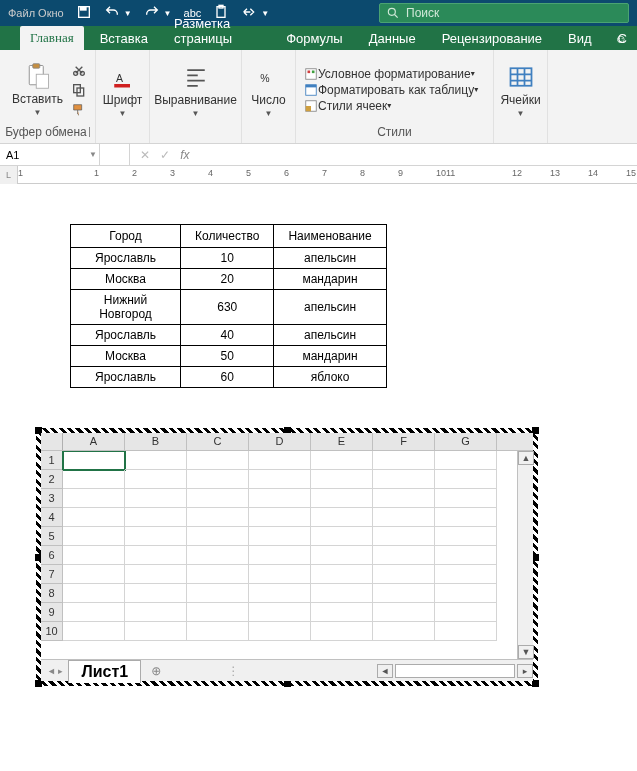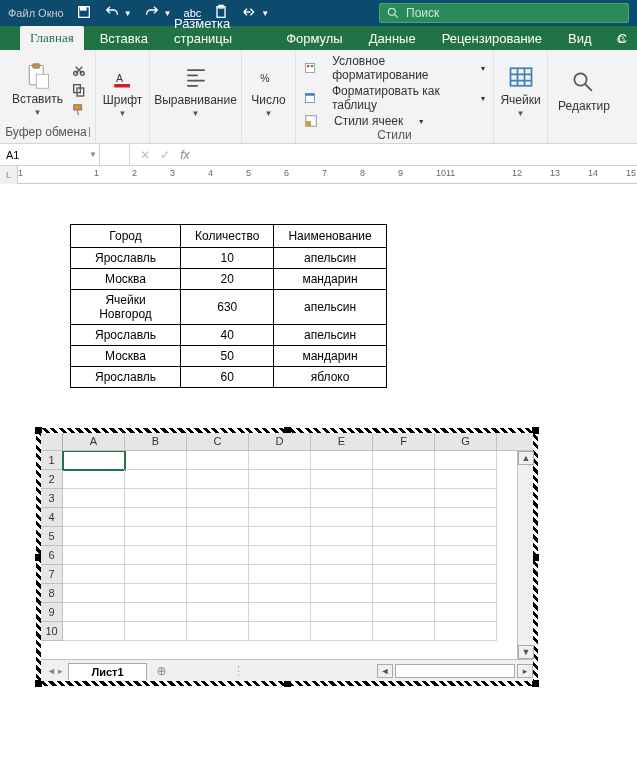--- a/index.html
+++ b/index.html
@@ -22,21 +22,21 @@
   .rgroup { border-right: 1px solid #e1e1e1; display: flex; flex-direction: column; justify-content: space-between; padding: 4px 8px 2px 8px; }
   .rgroup-top { display: flex; align-items: center; justify-content: center; flex: 1; gap: 4px; }
   .rgroup-label { text-align: center; font-size: 11px; color: #555; padding-bottom: 2px; white-space: nowrap; display: flex; align-items: center; justify-content: center; gap: 2px; }
   .dialog-launcher { width: 10px; height: 10px; border: 1px solid #888; border-left: none; border-top: none; position: relative; }
   .bigbtn { display: flex; flex-direction: column; align-items: center; justify-content: center; gap: 2px; font-size: 11px; color: #333; min-width: 40px; padding: 2px 4px; cursor: pointer; }
   .bigbtn svg { width: 28px; height: 28px; }
   .bigbtn-dd { font-size: 8px; color: #555; }
   .smallcol { display: flex; flex-direction: column; gap: 4px; justify-content: center; }
   .smallicon { width: 16px; height: 16px; display: flex; align-items: center; justify-content: center; }
   .styles-list { display: flex; flex-direction: column; gap: 2px; font-size: 11px; color: #333; }
-  .styles-list div { display: flex; align-items: center; gap: 16px; cursor: pointer; }
+  .styles-list div { display: flex; align-items: center; gap: 0; cursor: pointer; }
   .styles-list svg { width: 14px; height: 14px; }
 
   .formula-bar { display: flex; align-items: center; border-bottom: 1px solid #d4d4d4; height: 22px; background: #fff; }
   .name-box { width: 100px; border-right: 1px solid #d4d4d4; height: 100%; display: flex; align-items: center; padding: 0 6px; position: relative; }
   .name-box input { border: none; outline: none; width: 100%; font-size: 11px; }
   .name-dd { position: absolute; right: 2px; font-size: 8px; color: #888; }
   .fb-spacer { width: 30px; border-right: 1px solid #d4d4d4; height: 100%; }
   .fb-icons { display: flex; align-items: center; gap: 10px; padding: 0 10px; color: #bbb; }
   .fb-fx { font-style: italic; color: #888; }
   .fb-input { flex: 1; border: none; outline: none; padding: 0 6px; font-size: 11px; }
@@ -69,21 +69,21 @@
   .ch.selectall { width: 22px; background: #e6e6e6; border-right: 1px solid #b0b0b0; }
   .rowhdr { width: 22px; background: #e6e6e6; border-right: 1px solid #c0c0c0; border-bottom: 1px solid #c0c0c0; text-align: center; font-size: 11px; color: #333; line-height: 18px; }
   .grid-rows { flex: 1; overflow: hidden; display: flex; flex-direction: column; }
   .grow { display: flex; height: 19px; }
   .cell { border-right: 1px solid #d4d4d4; border-bottom: 1px solid #d4d4d4; }
   .active-cell { outline: 2px solid #217346; outline-offset: -1px; }
   .cw-a { width: 62px; } .cw-b { width: 62px; } .cw-c { width: 62px; } .cw-d { width: 62px; } .cw-e { width: 62px; } .cw-f { width: 62px; } .cw-g { width: 62px; }
 
   .sheet-tabs { display: flex; align-items: center; height: 22px; border-top: 1px solid #c0c0c0; background: #f0f0f0; position: relative; }
   .st-nav { display: flex; gap: 2px; padding: 0 6px; }
-  .sheet-tab { background: #fff; border: 1px solid #ababab; border-bottom: none; padding: 2px 22px; font-size: 11px; position: relative; top: 1px; font-weight: bold; }
+  .sheet-tab { background: #fff; border: 1px solid #ababab; border-bottom: none; padding: 2px 12px; font-size: 16px; position: relative; top: 1px; font-weight: bold; }
   .add-sheet { width: 22px; height: 18px; display: flex; align-items: center; justify-content: center; border: 1px solid transparent; color: #888; margin-left: 4px; }
   .st-scroll { margin-left: auto; display: flex; align-items: center; gap: 2px; }
   .sbtn { width: 16px; height: 14px; background: #f0f0f0; border: 1px solid #ababab; display: flex; align-items: center; justify-content: center; font-size: 9px; color: #555; }
   .sbar { width: 120px; height: 14px; border: 1px solid #ababab; background: #fff; }
   .vbar { position: absolute; right: 0; top: 18px; bottom: 22px; width: 16px; background: #f0f0f0; border-left: 1px solid #c0c0c0; display: flex; flex-direction: column; }
   .vbar .mid { flex: 1; background: #f0f0f0; }
 
 </style>
 </head>
 <body>
@@ -255,32 +255,20 @@
             <rect x="4" y="6" width="24" height="20"></rect>
             <path d="M4 13h24M4 20h24M12 6v20M20 6v20"></path>
           </svg>
         <span>Ячейки</span>
         <span class="bigbtn-dd">▼</span>
       </div>
     </div>
     <div class="rgroup-label">&nbsp;</div>
   </div>
 
-  <div class="rgroup" style="width:72px;border-right:none">
-    <div class="rgroup-top">
-      <div class="bigbtn">
-        <svg viewBox="0 0 32 32" fill="none" stroke="#555" stroke-width="2">
-            <circle cx="12" cy="12" r="7"></circle>
-            <path d="M17 17l8 8"></path>
-          </svg>
-        <span>Редактир</span>
-      </div>
-    </div>
-    <div class="rgroup-label">&nbsp;</div>
-  </div>
 </div>
 
 <div class="formula-bar">
   <div class="name-box">
     <input value="A1" style="">
     <span class="name-dd">▼</span>
   </div>
   <div class="fb-spacer"></div>
   <div class="fb-icons">
     <span>✕</span>
@@ -328,21 +316,21 @@
             <td>Ярославль</td>
             <td>10</td>
             <td>апельсин</td>
           </tr>
           <tr>
             <td>Москва</td>
             <td>20</td>
             <td>мандарин</td>
           </tr>
           <tr>
-            <td>Ячейки Новгород</td>
+            <td>Нижний Новгород</td>
             <td>630</td>
             <td>апельсин</td>
           </tr>
           <tr>
             <td>Ярославль</td>
             <td>40</td>
             <td>апельсин</td>
           </tr>
           <tr>
             <td>Москва</td>

